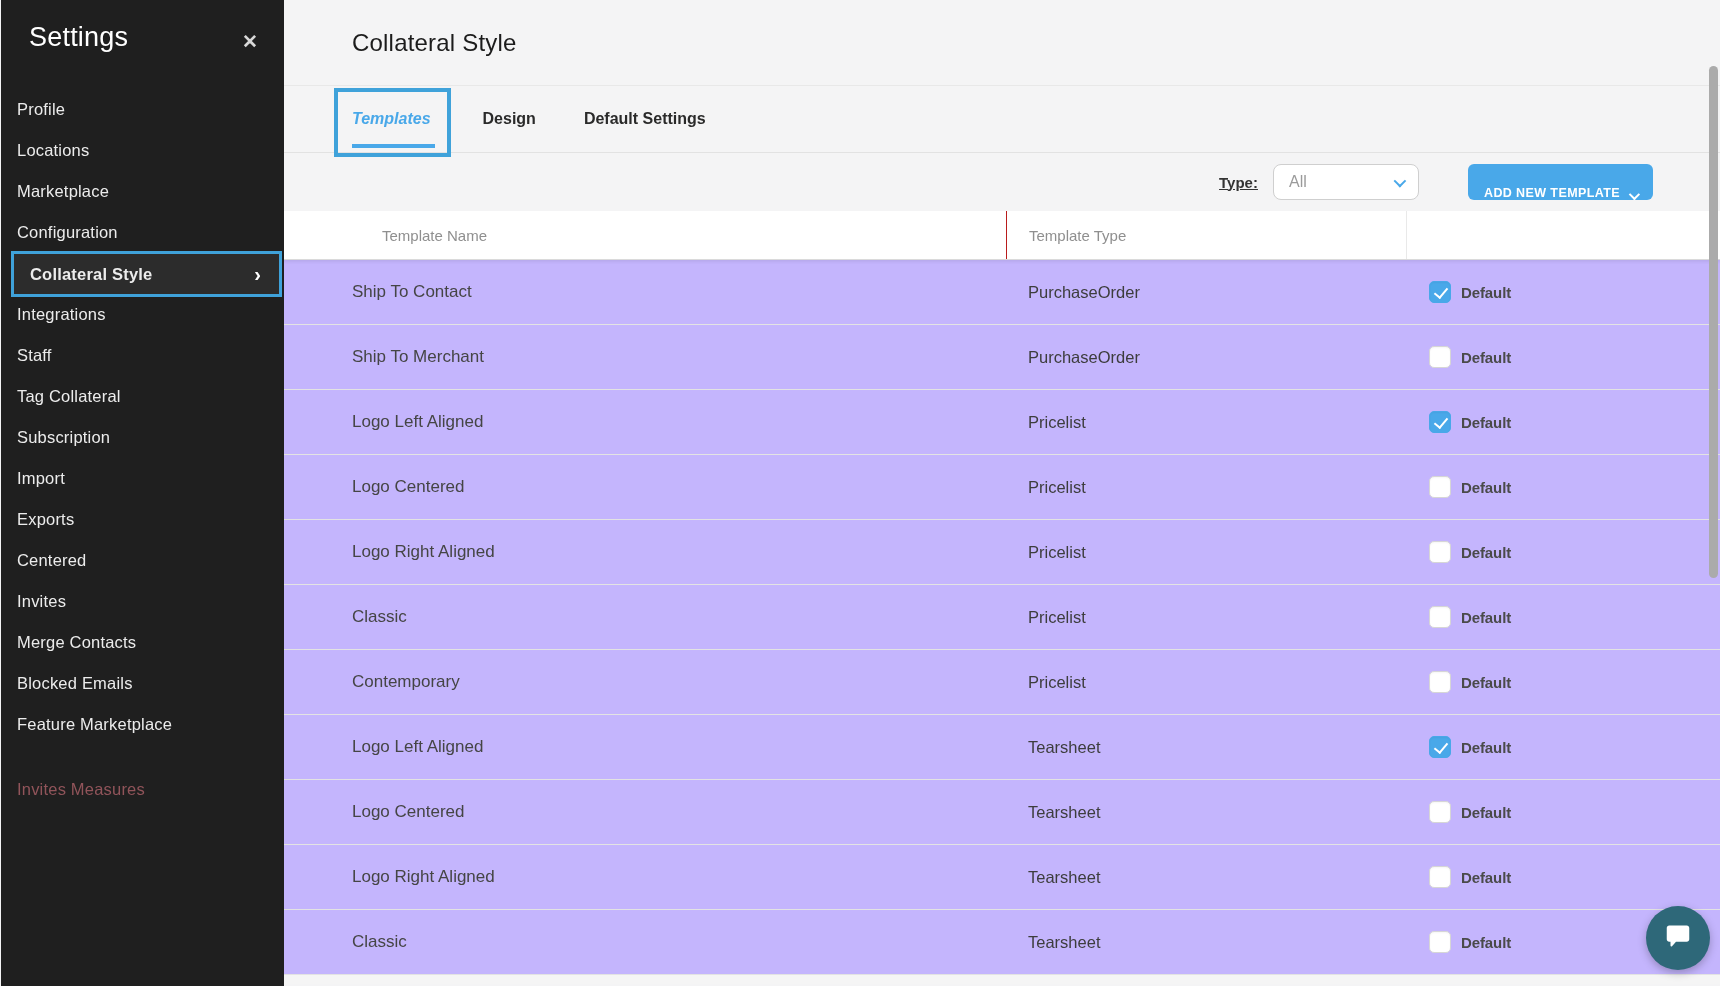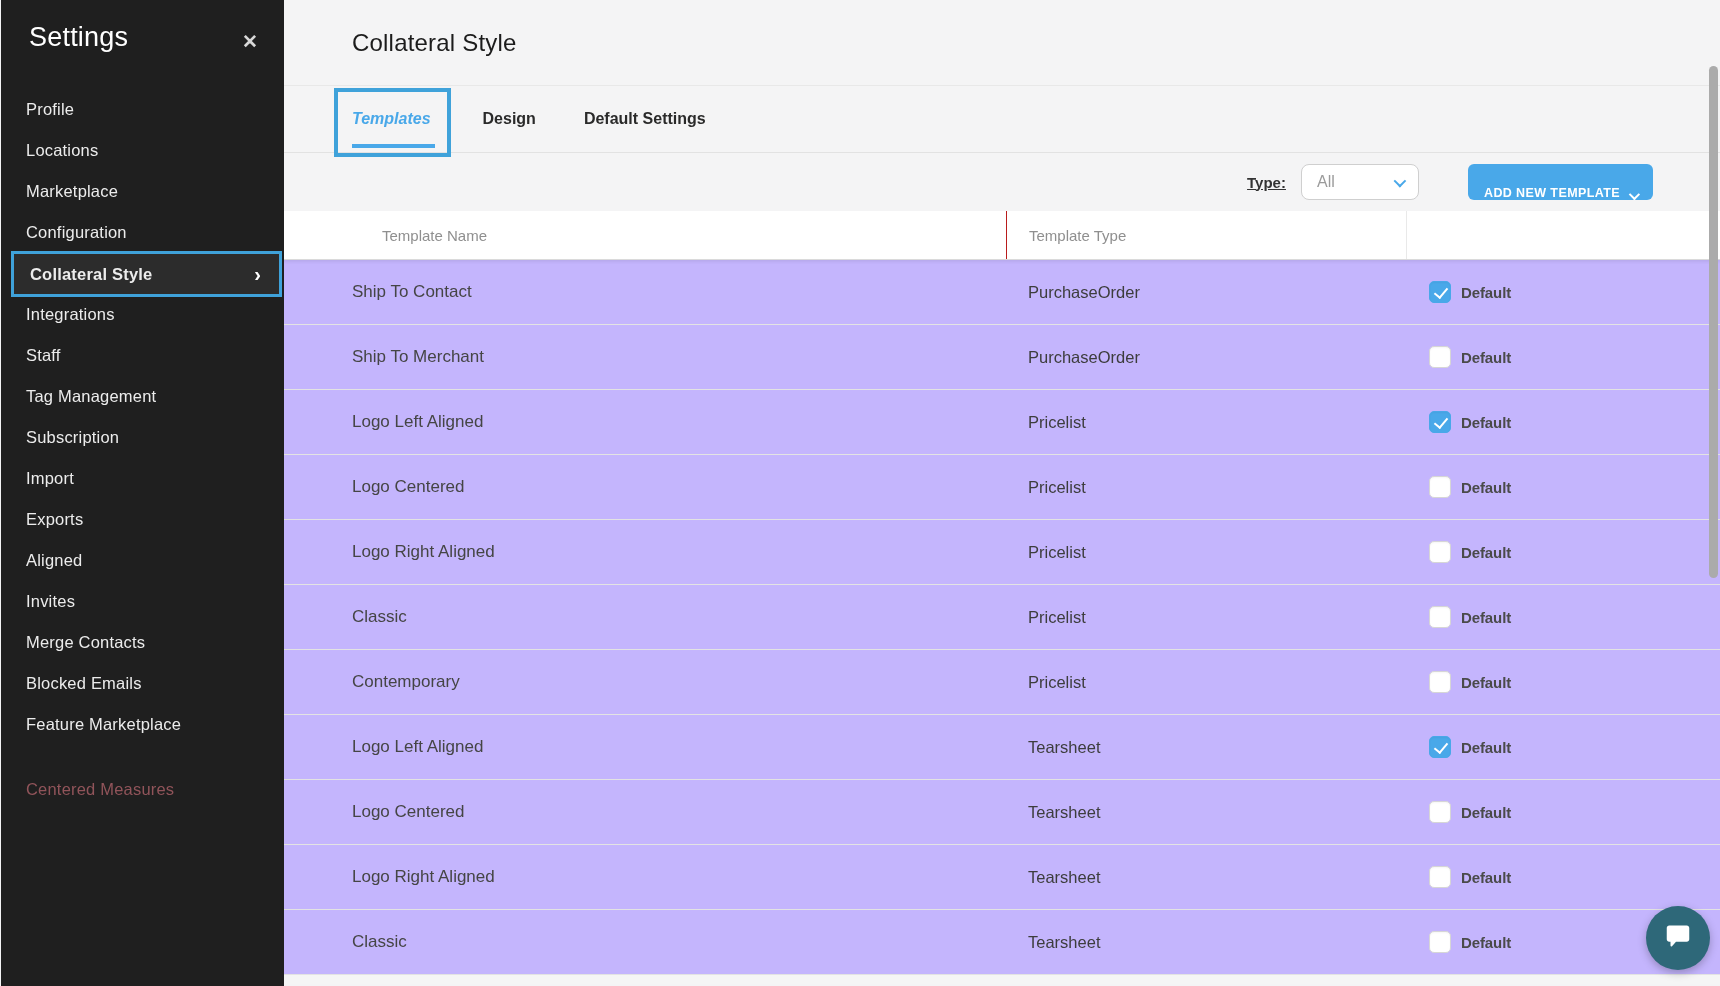--- a/index.html
+++ b/index.html
@@ -20,21 +20,21 @@
     padding:22px 20px 0 28px;
   }
   .sidebar-title { color:#ffffff; font-size:27px; font-weight:500; letter-spacing:.2px; }
   .close-btn {
     color:#d8d8d8; font-size:19px; font-weight:700; line-height:1;
     padding:6px; cursor:pointer; margin-top:4px;
   }
   .nav { margin-top:32px; }
   .nav-item {
     height:41px; display:flex; align-items:center;
-    padding-left:25px; padding-right:14px;
+    padding-left:16px; padding-right:14px;
     color:#ececec; font-size:16.5px; letter-spacing:.2px; cursor:pointer;
   }
   .nav-item.selected {
     height:46px; margin:-2px 2px -3px 10px; padding-left:16px;
     background:var(--sidebar-selected-bg,#2c2c2c);
     border:3px solid var(--annotation-blue,#3fa2da);
     font-weight:700; justify-content:space-between;
   }
   .nav-item .chev-right { display:none; }
   .nav-item.selected .chev-right {
@@ -70,21 +70,21 @@
     background:var(--accent-blue,#49a8e9);
   }
   .tab + .tab { margin-left:16px; }
 
   .filter-bar {
     height:58px; display:flex; align-items:center; justify-content:flex-end;
     padding-right:67px;
   }
   .type-label { font-size:15px; font-weight:700; color:#333; margin-right:15px;text-decoration:underline; }
   .dropdown {
-    width:118px; height:36px; background:#fff; border:1px solid #cfcfcf;
+    width:146px; height:36px; background:#fff; border:1px solid #cfcfcf;
     border-radius:8px; display:flex; align-items:center; justify-content:space-between;
     padding:0 15px; cursor:pointer;
   }
   .dropdown-value { font-size:16px; color:#9b9b9b; }
   .chevron-down {
     width:9px; height:9px; border-right:2.5px solid var(--accent-blue,#49a8e9);
     border-bottom:2.5px solid var(--accent-blue,#49a8e9);
     transform:rotate(45deg) translateY(-2px);
   }
   .add-btn {
@@ -182,41 +182,41 @@
     <span class="nav-label">Integrations</span>
 
   </div>
 
   <div class="nav-item">
     <span class="nav-label">Staff</span>
 
   </div>
 
   <div class="nav-item">
-    <span class="nav-label">Tag Management</span>
+    <span class="nav-label">Tag Collateral</span>
 
   </div>
 
   <div class="nav-item">
     <span class="nav-label">Subscription</span>
 
   </div>
 
   <div class="nav-item">
     <span class="nav-label">Import</span>
 
   </div>
 
   <div class="nav-item">
     <span class="nav-label">Exports</span>
 
   </div>
 
   <div class="nav-item">
-    <span class="nav-label">Aligned</span>
+    <span class="nav-label">Centered</span>
 
   </div>
 
   <div class="nav-item">
     <span class="nav-label">Invites</span>
 
   </div>
 
   <div class="nav-item">
     <span class="nav-label">Merge Contacts</span>
@@ -227,21 +227,21 @@
     <span class="nav-label">Blocked Emails</span>
 
   </div>
 
   <div class="nav-item">
     <span class="nav-label">Feature Marketplace</span>
 
   </div>
 
   <div class="nav-item danger">
-    <span class="nav-label">Centered Measures</span>
+    <span class="nav-label">Invites Measures</span>
 
   </div>
 </nav>
 </aside>
 
 <main class="main">
 
   <div class="page-header">
     <h2 class="page-title">Collateral Style</h2>
   </div>

